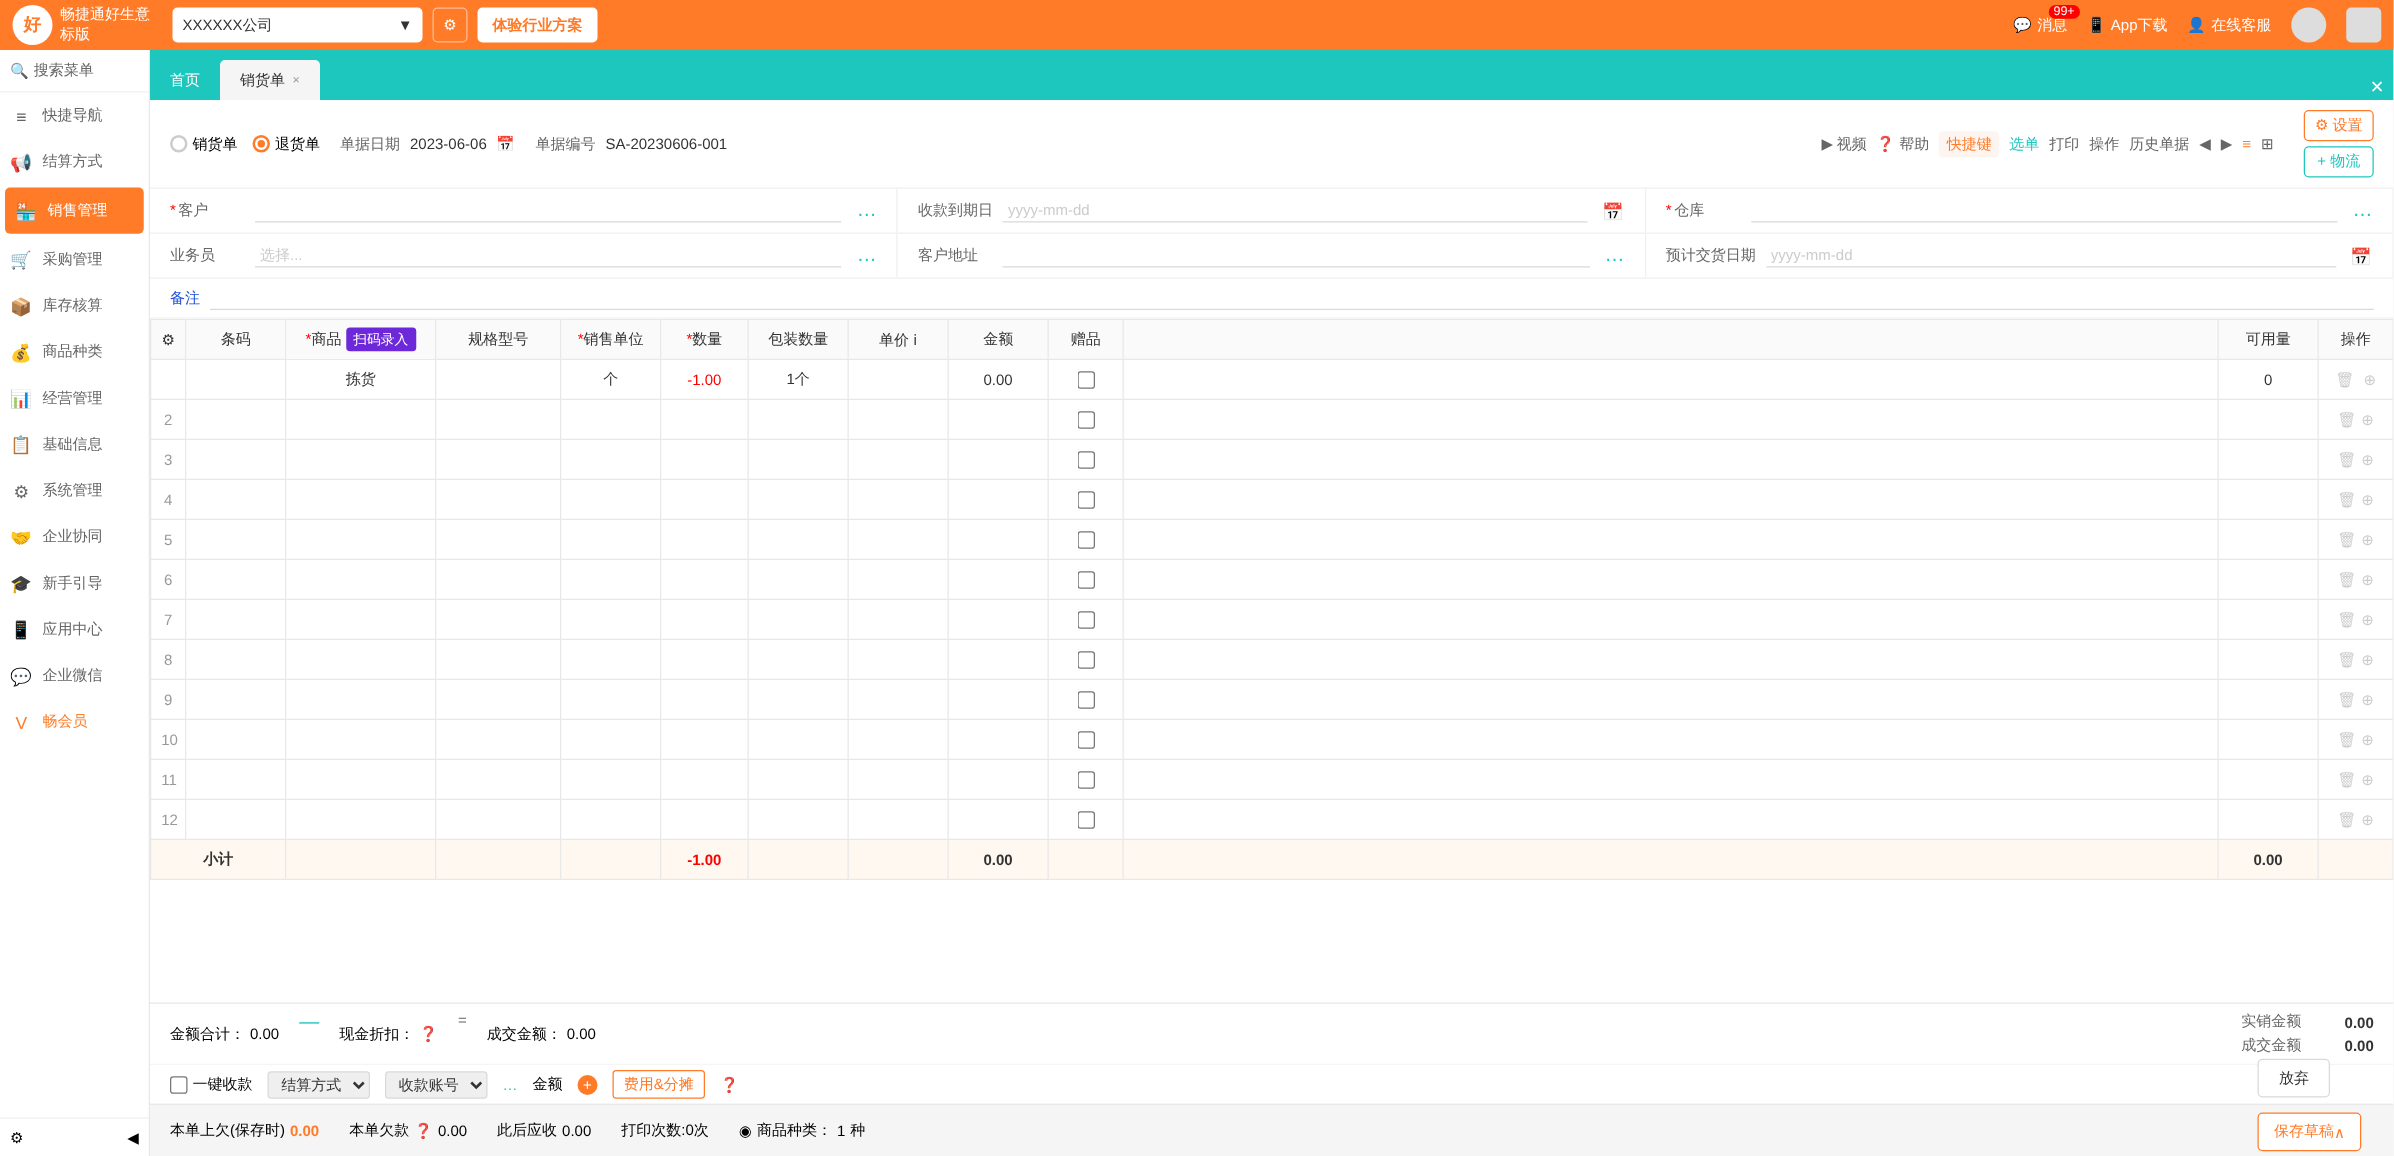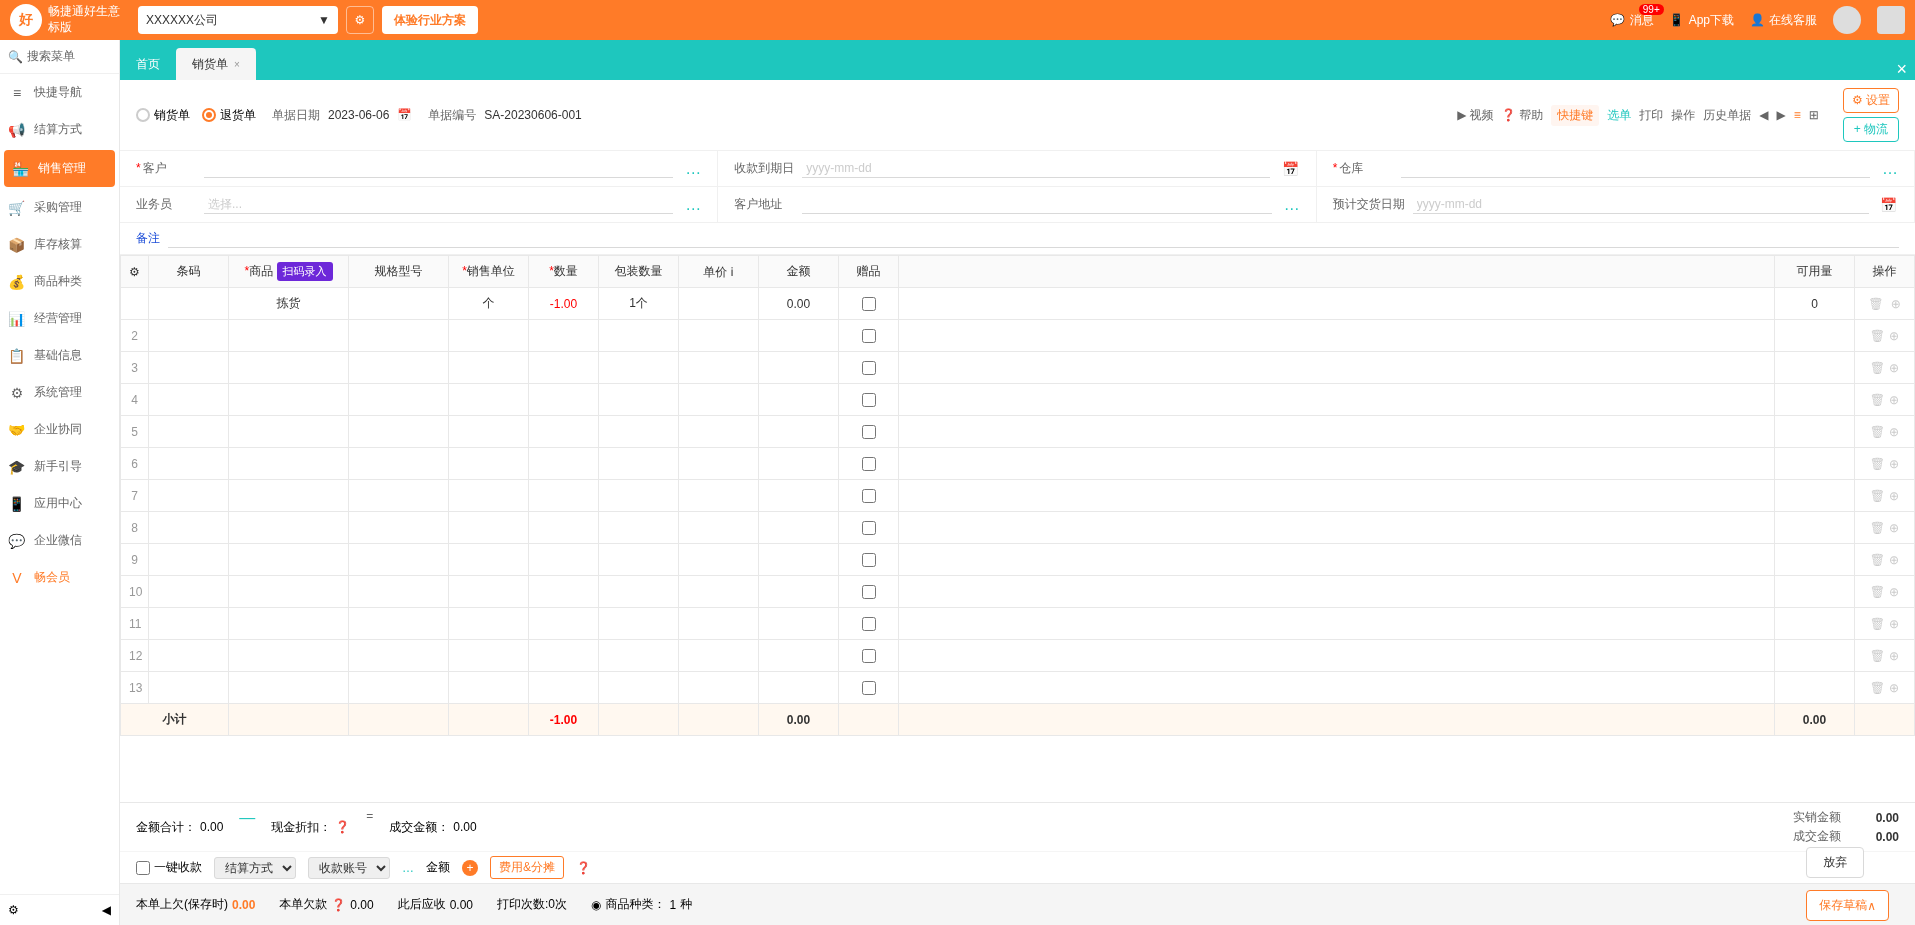--- a/index.html
+++ b/index.html
@@ -553,39 +553,20 @@
               <td></td>
             <td>
                 <div class="checkbox-cell">
                   <input type="checkbox" style="">
                 </div>
               </td>
             <td></td>
               <td></td>
             <td><span style="cursor:pointer;color:#ccc;margin-right:4px;">🗑</span><span style="cursor:pointer;color:#ccc;">⊕</span></td>
           </tr>
-          <tr>
-            <td><span class="row-num">13</span></td>
-            <td></td>
-              <td></td>
-              <td></td>
-              <td></td>
-            <td></td>
-              <td></td>
-              <td></td>
-              <td></td>
-            <td>
-                <div class="checkbox-cell">
-                  <input type="checkbox" style="">
-                </div>
-              </td>
-            <td></td>
-              <td></td>
-            <td><span style="cursor:pointer;color:#ccc;margin-right:4px;">🗑</span><span style="cursor:pointer;color:#ccc;">⊕</span></td>
-          </tr>
 
           <tr class="subtotal-row">
             <td colspan="2">小计</td>
             <td></td>
             <td></td>
             <td></td>
             <td class="red">-1.00</td>
             <td></td>
             <td></td>
             <td>0.00</td>

